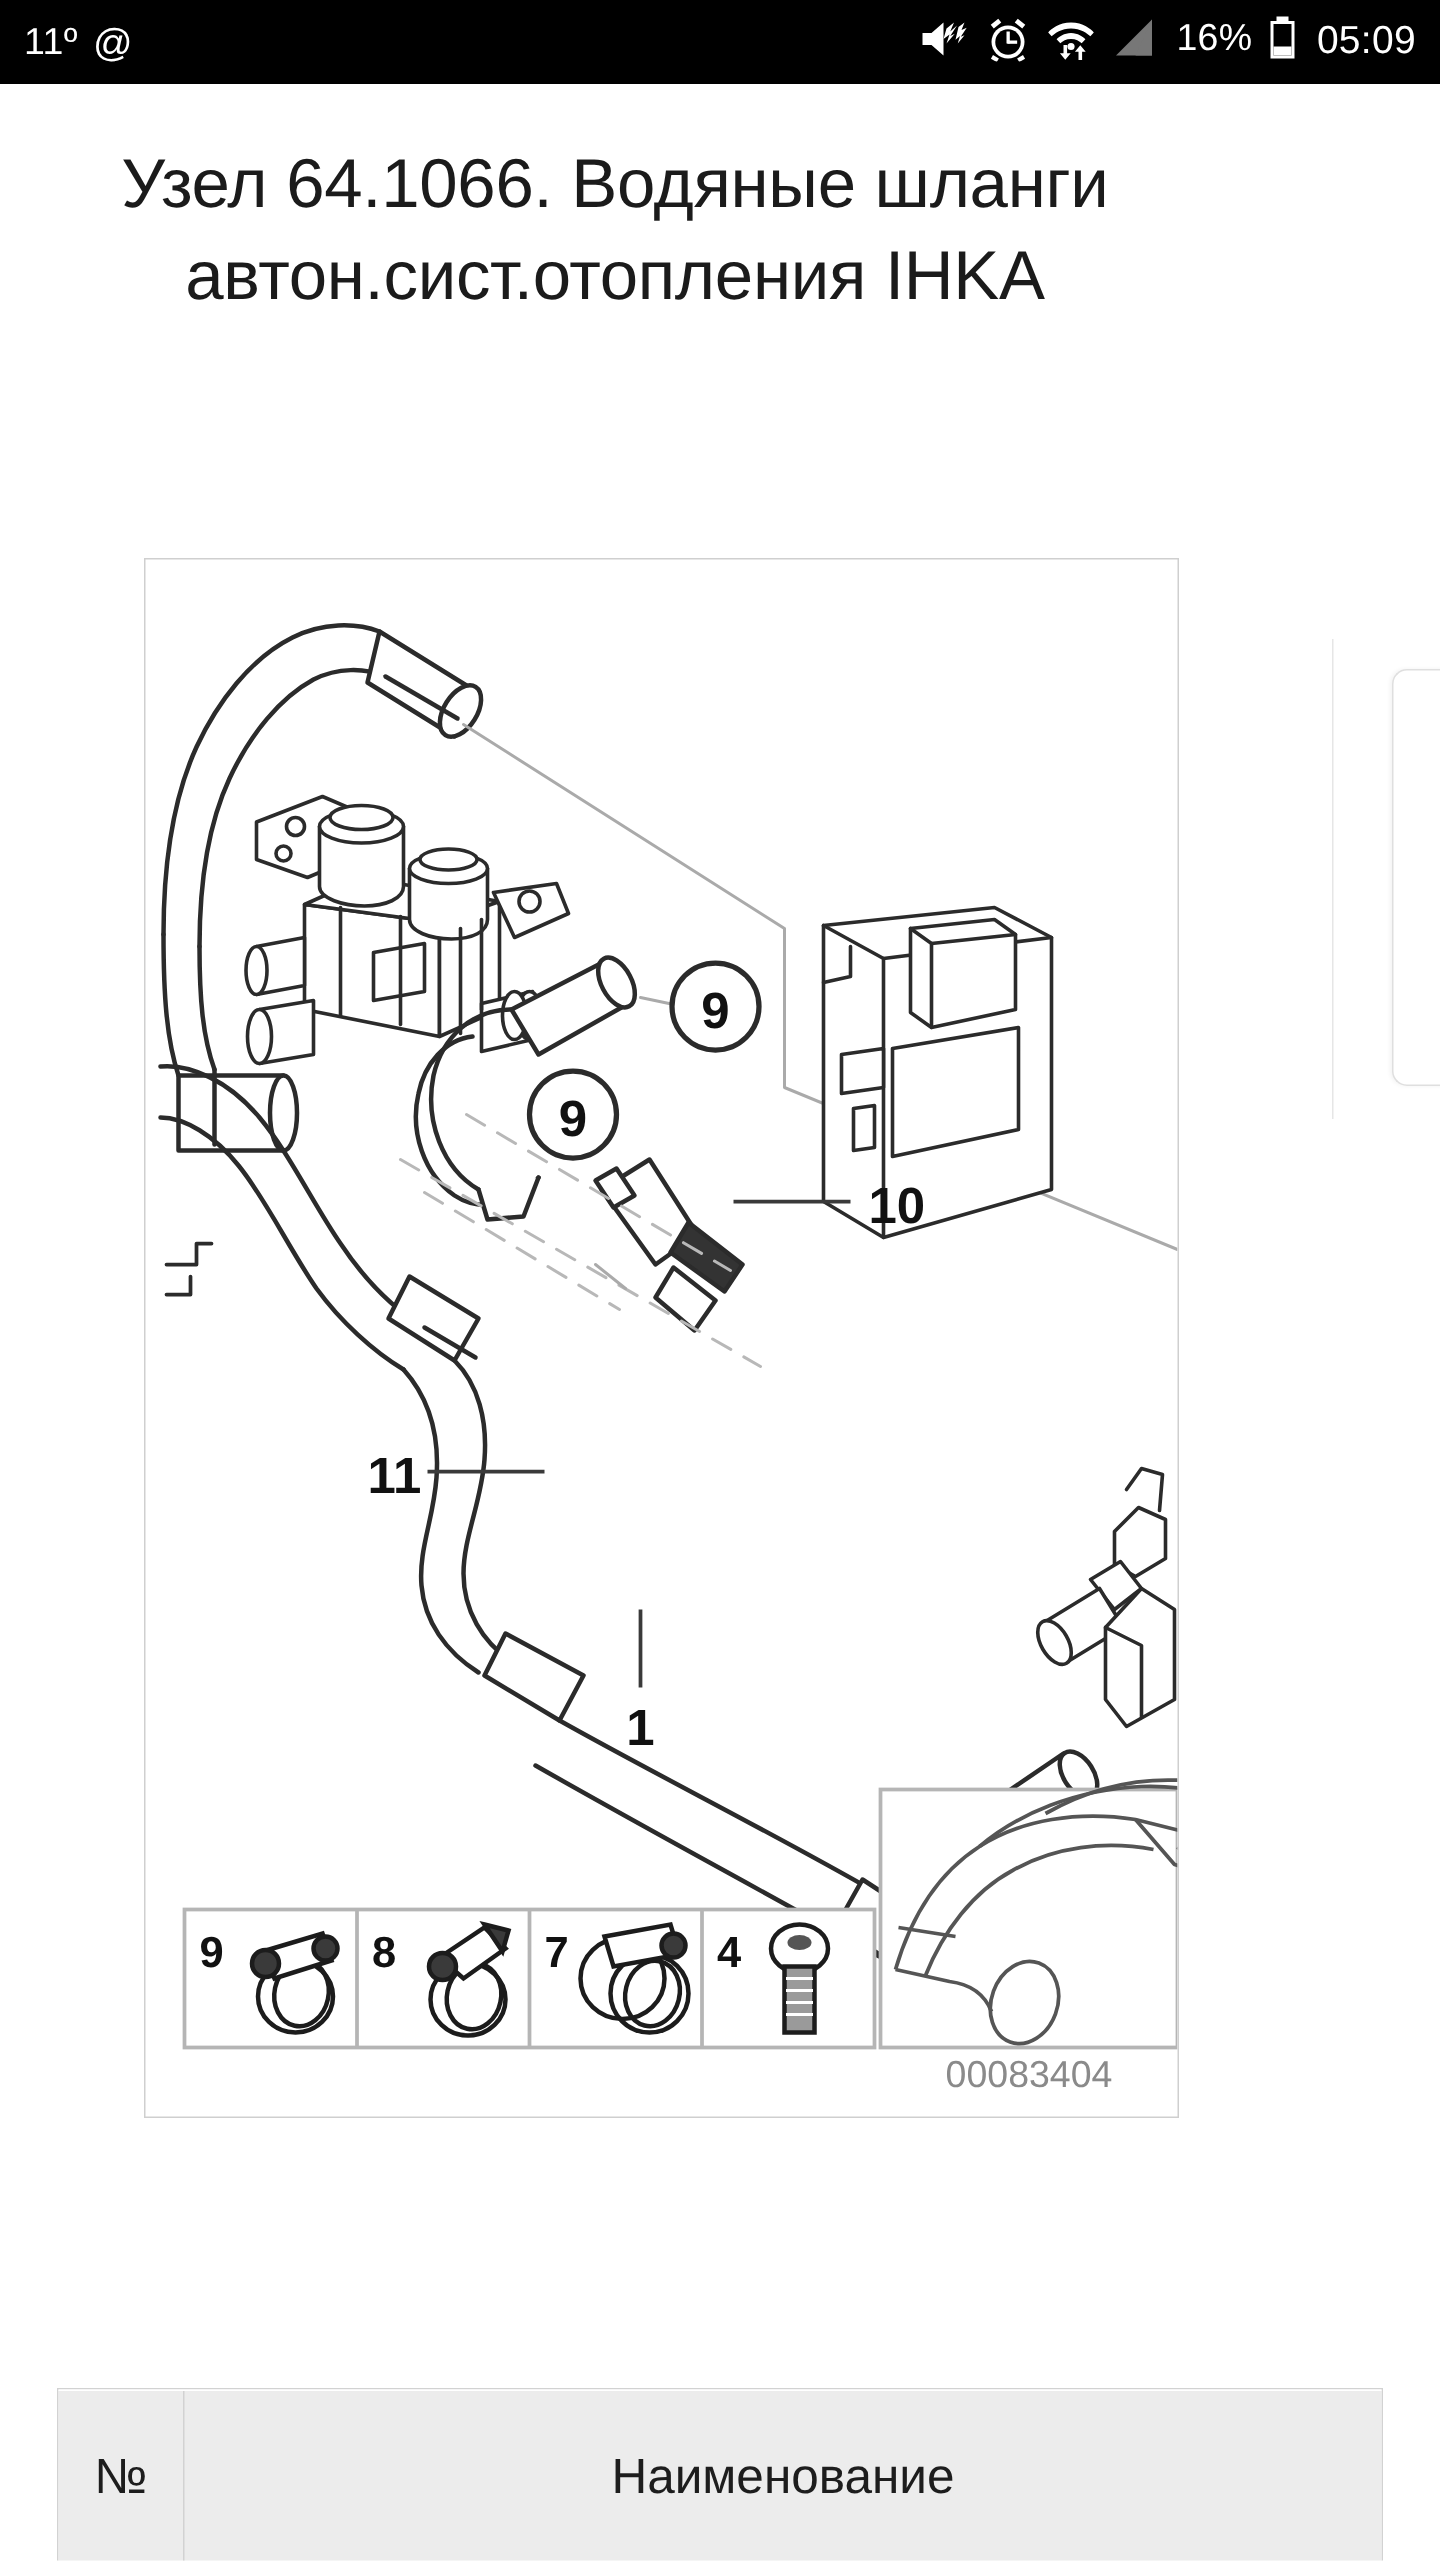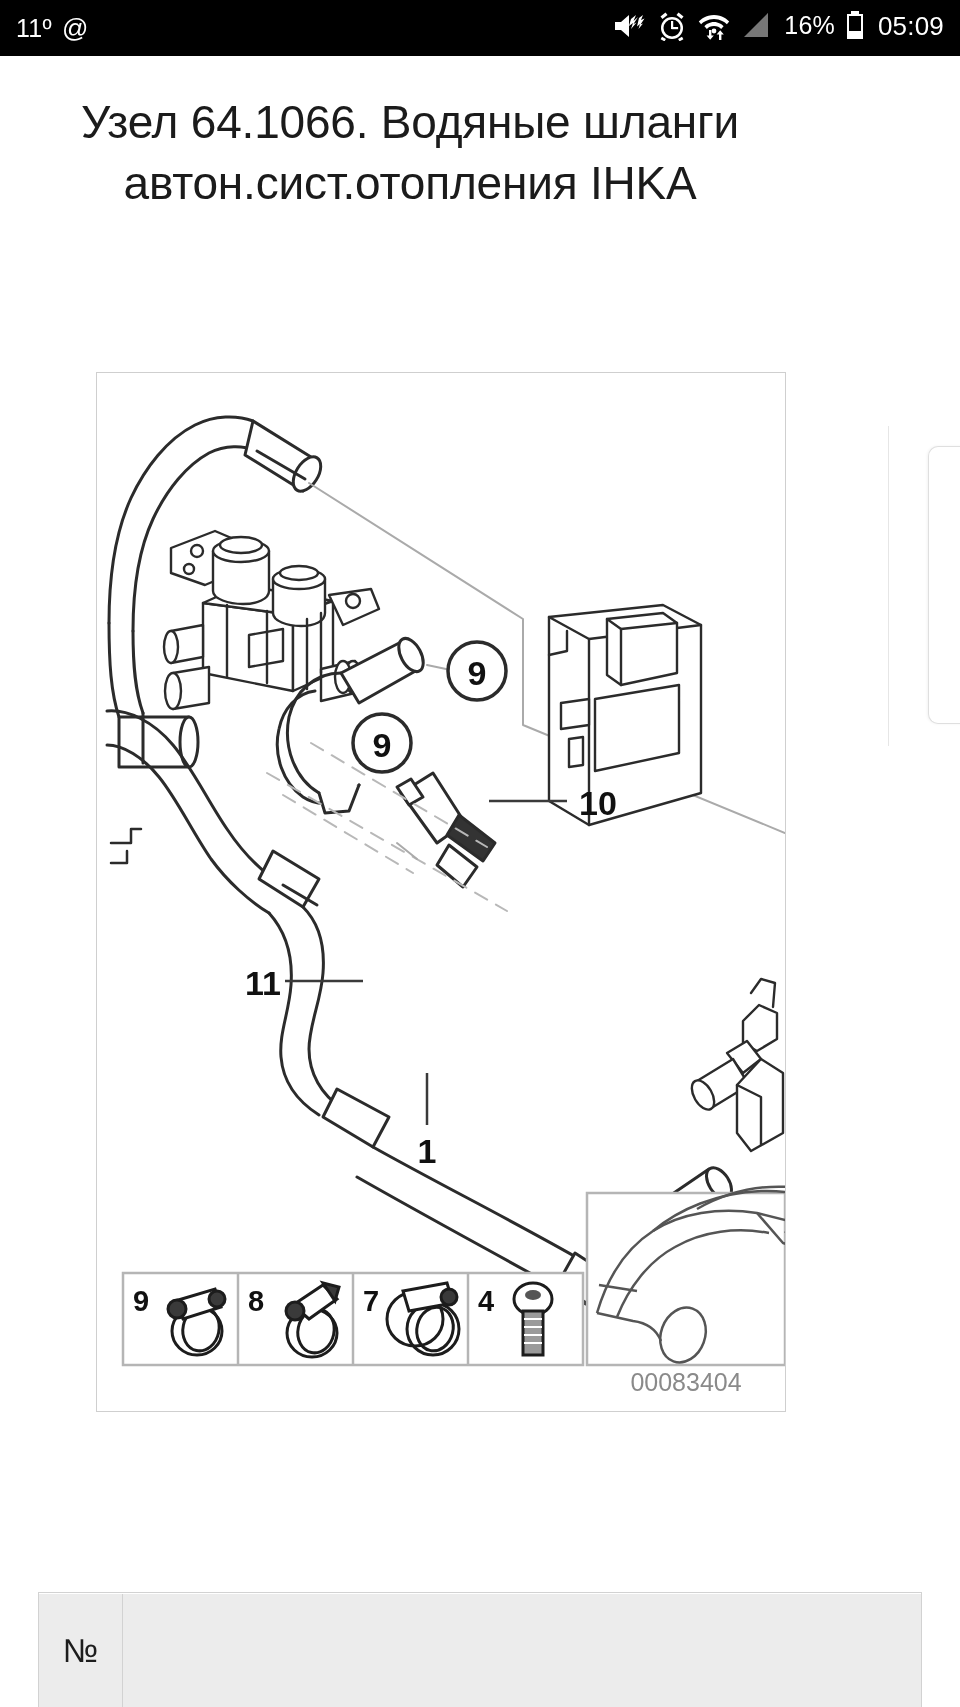--- a/index.html
+++ b/index.html
@@ -413,16 +413,17 @@
           <path d="M688 860 C700 848 716 842 732 844"></path>
         </g>
         <text x="589" y="1018" text-anchor="middle" font-family="Liberation Sans, sans-serif" font-size="25" fill="#8a8a8a">00083404</text>
       </g>
     </svg>
   </div>
 
   <div class="parts-table">
     <div class="pt-head">
       <div class="pt-col-no">№</div>
+      <div class="pt-col-name">Наименование</div>
     </div>
   </div>
 
 </div>
 
 </body></html>

